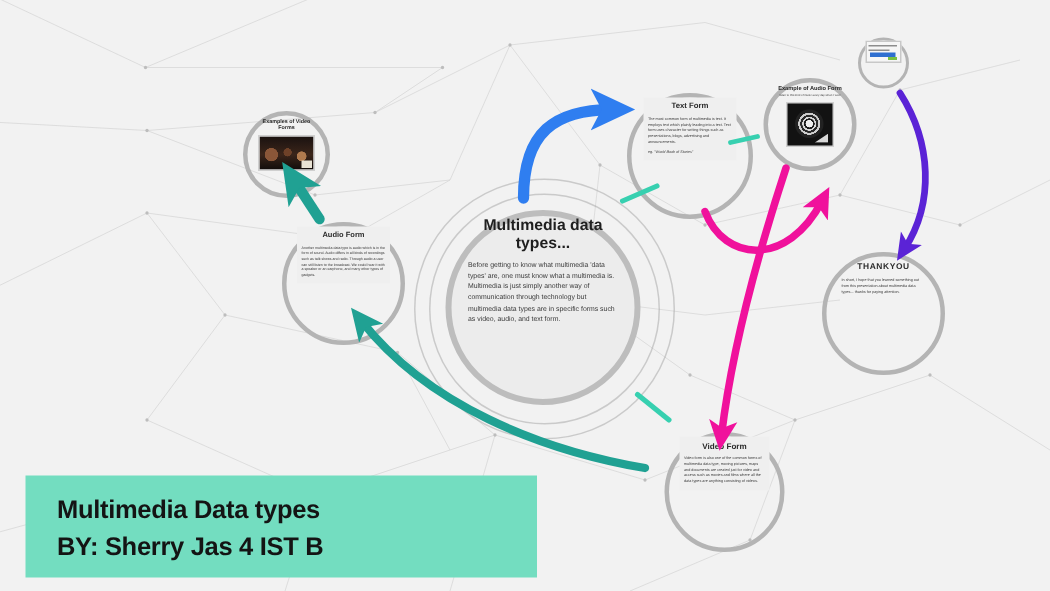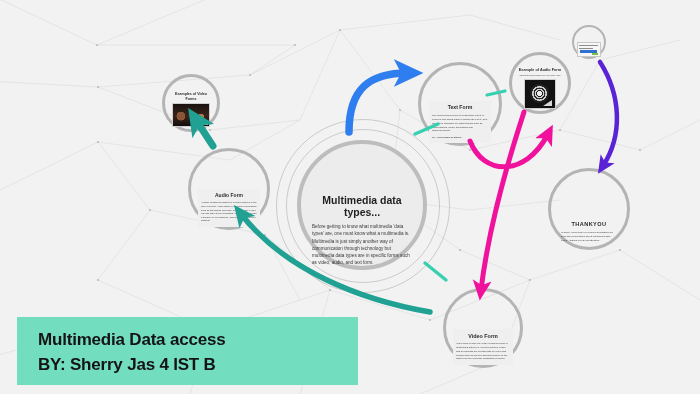--- a/index.html
+++ b/index.html
@@ -35,21 +35,21 @@
   }
 
   
   .node {
     position: absolute;
     border-radius: 50%;
     box-sizing: border-box;
     border: 3px solid #b4b4b4;
     background: transparent;
     display: flex;
-    align-items: flex-end;
+    align-items: flex-start;
     justify-content: center;
   }
   .node .inner {
     box-sizing: border-box;
     text-align: center;
     overflow: hidden;
   }
   .node-title {
     font-weight: bold;
     color: #2b2b2b;
@@ -439,17 +439,17 @@
     <path d="M524,112 C505,170 488,232 481,290" stroke="#f0119c" stroke-width="5" fill="none" stroke-linecap="round" marker-end="url(#head-magenta)"></path>
 
     <path d="M600,62 C621,95 623,135 603,166" stroke="#5b23d6" stroke-width="4.5" fill="none" stroke-linecap="round" marker-end="url(#head-purple)"></path>
 
     <path d="M415,134 L438,124" stroke="#37d0b0" stroke-width="3.4" stroke-linecap="round" fill="none"></path>
     <path d="M425,263 L446,280" stroke="#37d0b0" stroke-width="3.4" stroke-linecap="round" fill="none"></path>
     <path d="M487,95 L505,91" stroke="#37d0b0" stroke-width="3.2" stroke-linecap="round" fill="none"></path>
   </svg>
 
   <div id="banner">
-    <div class="line">Multimedia Data access</div>
+    <div class="line">Multimedia Data types</div>
     <div class="line">BY: Sherry Jas 4 IST B</div>
   </div>
 
 </div>
 
 </body></html>

